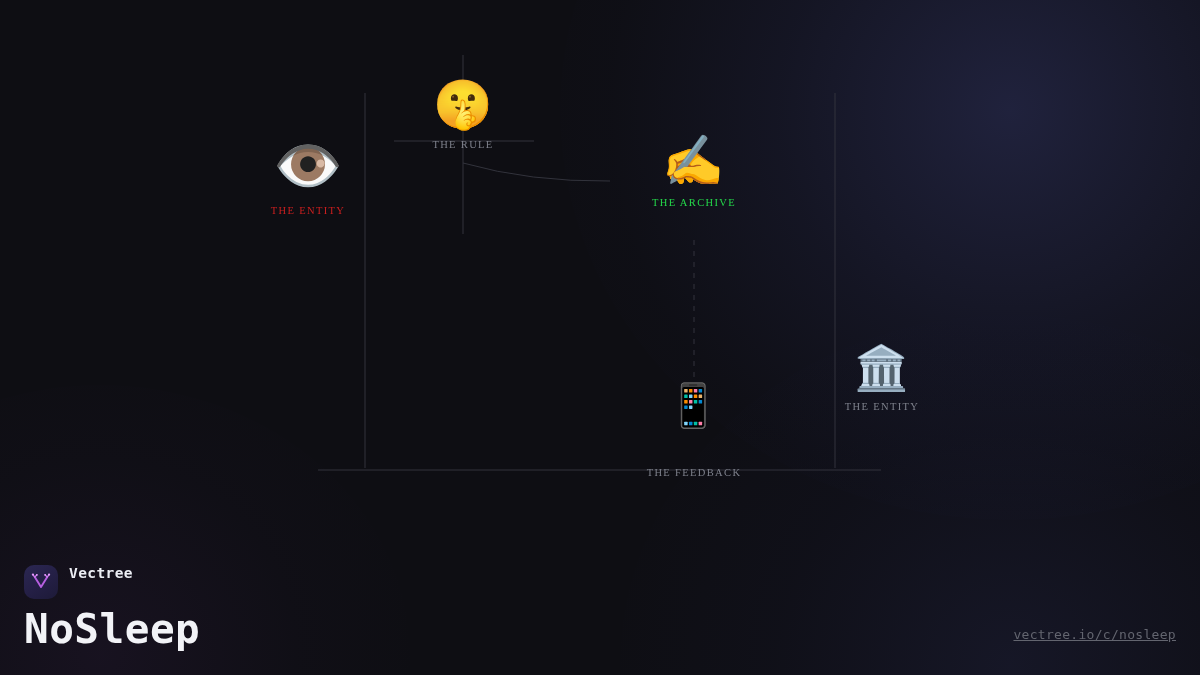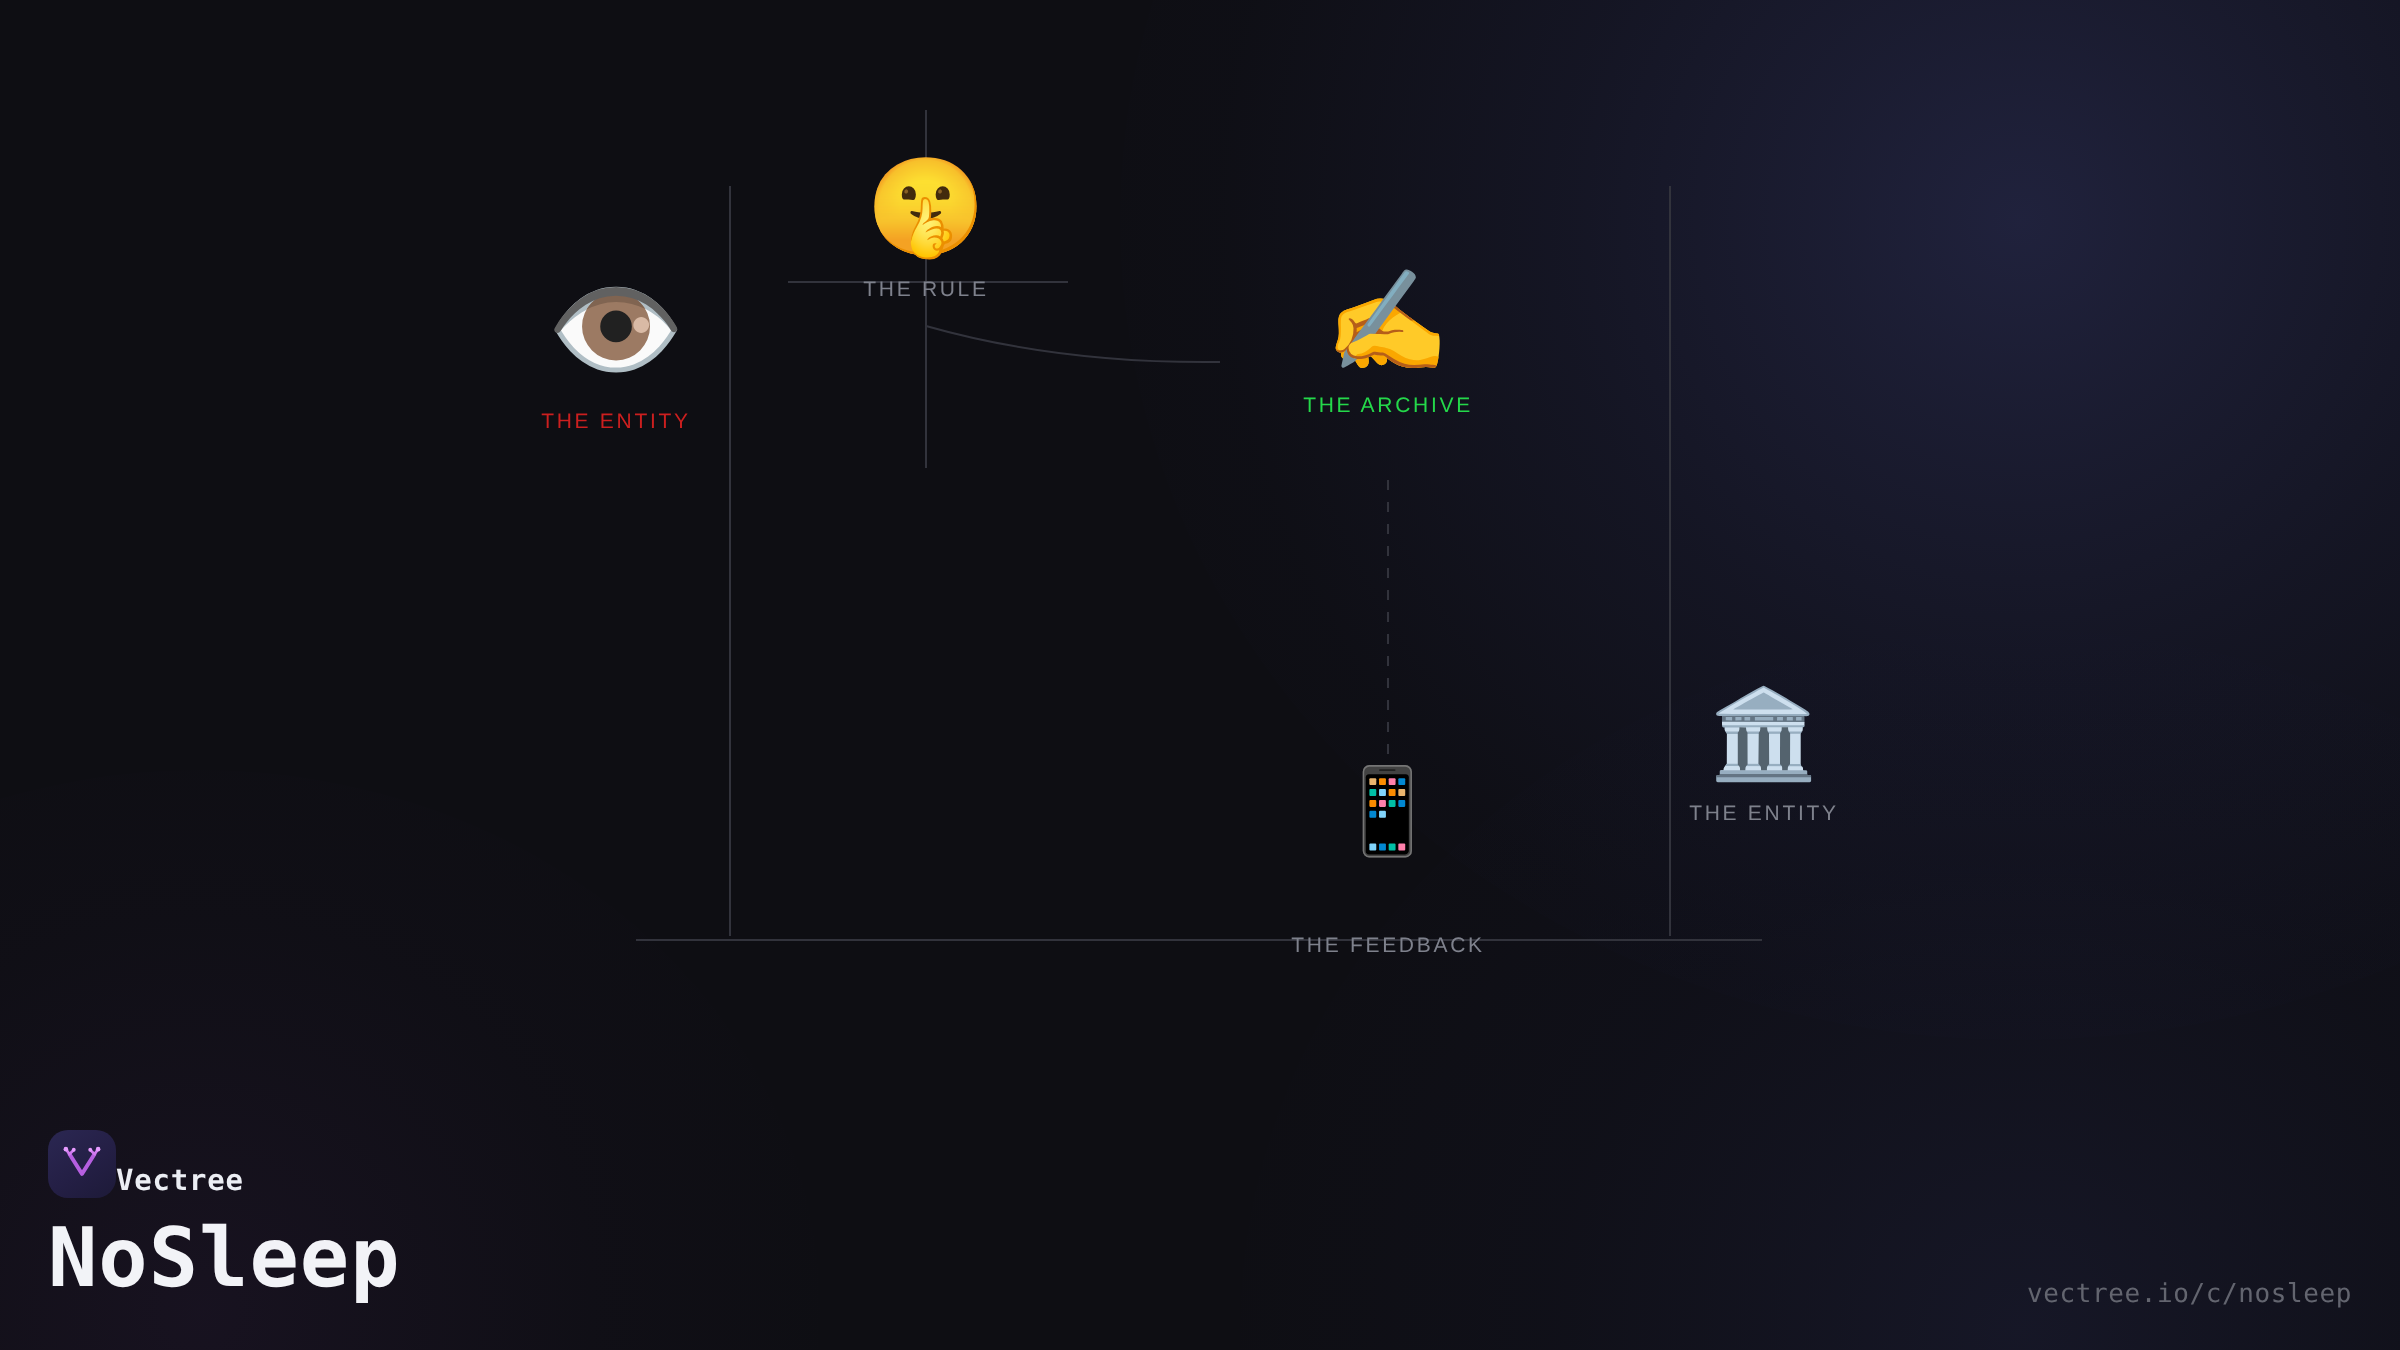--- a/index.html
+++ b/index.html
@@ -76,35 +76,36 @@
   }
   .node-emoji {
     font-family: "DejaVu Sans", sans-serif;
     line-height: 1;
     display: block;
     text-align: center;
   }
   .node-label {
     display: block;
     margin-top: 11px;
-    font-family: Liberation Sans, sans-serif;
+    font-family: Liberation Serif, serif;
     font-size: 10.5px;
     letter-spacing: 1.35px;
     white-space: nowrap;
   }
 
   
   #brand {
     position: absolute;
     left: 24px;
     bottom: 24px;
   }
   #brand-row {
     display: flex;
-    align-items: flex-end;
+    align-items: flex-start;
+    gap: 11px;
   }
   #brand-mark {
     width: 34px;
     height: 34px;
     border-radius: 10px;
     background: linear-gradient(145deg, #2b2752 0%, #241f45 55%, #1d1a38 100%);
     display: flex;
     align-items: center;
     justify-content: center;
     flex: 0 0 auto;
@@ -121,25 +122,26 @@
     font-family: "DejaVu Sans Mono", "Liberation Mono", monospace;
     font-size: 41px;
     font-weight: bold;
     color: #f2f3f7;
     letter-spacing: 0.5px;
     line-height: 1.05;
   }
   #site-url {
     position: absolute;
     right: 24px;
-    bottom: 20px;
+    bottom: 33px;
     font-family: "DejaVu Sans Mono", "Liberation Mono", monospace;
     font-size: 13px;
     color: #63656f;
     letter-spacing: 0.3px;
+    text-decoration: underline;
   }
 </style>
 </head>
 <body>
 
 <div id="stage">
 
   <div class="glow glow-tr"></div>
   <div class="glow glow-br"></div>
   <div class="glow glow-bl"></div>

